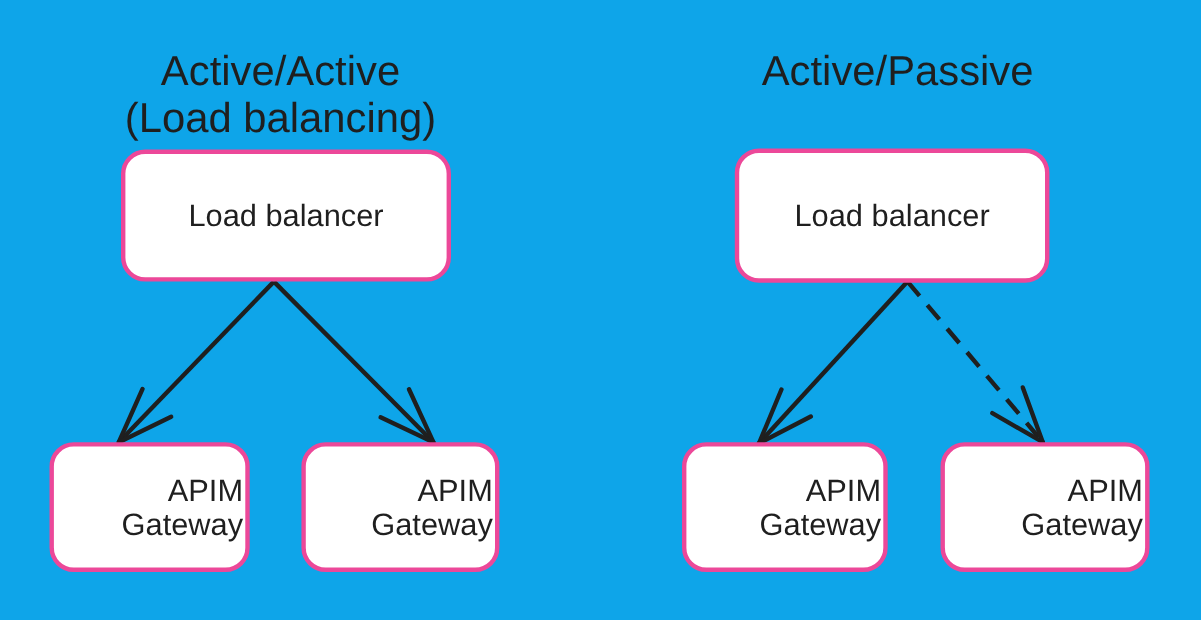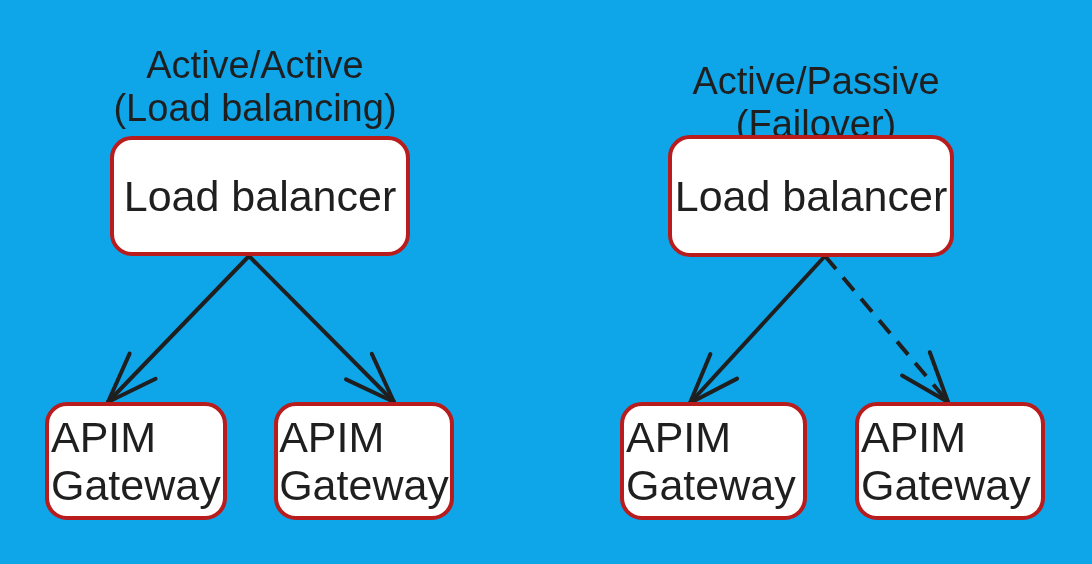--- a/index.html
+++ b/index.html
@@ -21,48 +21,48 @@
   #edges line {
     stroke: #1f1f1f;
     stroke-width: 4;
     fill: none;
   }
   #edges line.barb { stroke-linecap: round; }
   #edges line.dashed { stroke-dasharray: 17 11; }
   .node {
     position: absolute;
     box-sizing: border-box;
-    border: 4px solid #b91c1c;
+    border: 4px solid #ec4899;
     border-radius: 22px;
     background: #ffffff;
     display: flex;
     align-items: center;
     justify-content: center;
-    text-align: left;
-    font-size: 43px;
+    text-align: right;
+    font-size: 28px;
     line-height: 1.12;
     z-index: 2;
   }
   .node .label { padding: 0 2px; }
   .panel-title {
     position: absolute;
     width: 350px;
     text-align: center;
     font-size: 38px;
     line-height: 43px;
     z-index: 2;
     white-space: nowrap;
   }
   
   #title-left  { left: 80px;  top: 44px; }
   #lb-left     { left: 110px; top: 136px; width: 300px; height: 120px; }
   #gw-a        { left: 45px;  top: 402px; width: 182px; height: 118px; }
   #gw-b        { left: 274px; top: 402px; width: 180px; height: 118px; }
   
-  #title-right { left: 641px; top: 44px; margin-top: 16px; }
+  #title-right { left: 641px; top: 44px; }
   #lb-right    { left: 668px; top: 135px; width: 286px; height: 122px; }
   #gw-c        { left: 620px; top: 402px; width: 187px; height: 118px; }
   #gw-d        { left: 855px; top: 402px; width: 190px; height: 118px; }
 </style>
 </head>
 <body>
 
 <div id="canvas">
 
   <svg id="edges" viewBox="0 0 1092 564" xmlns="http://www.w3.org/2000/svg">
@@ -104,21 +104,20 @@
   <div id="gw-a" class="node">
     <div class="label">APIM Gateway</div>
   </div>
 
   <div id="gw-b" class="node">
     <div class="label">APIM Gateway</div>
   </div>
 
   <div id="title-right" class="panel-title">
     <div>Active/Passive</div>
-    <div>(Failover)</div>
   </div>
 
   <div id="lb-right" class="node">
     <div class="label">Load balancer</div>
   </div>
 
   <div id="gw-c" class="node">
     <div class="label">APIM Gateway</div>
   </div>
 

